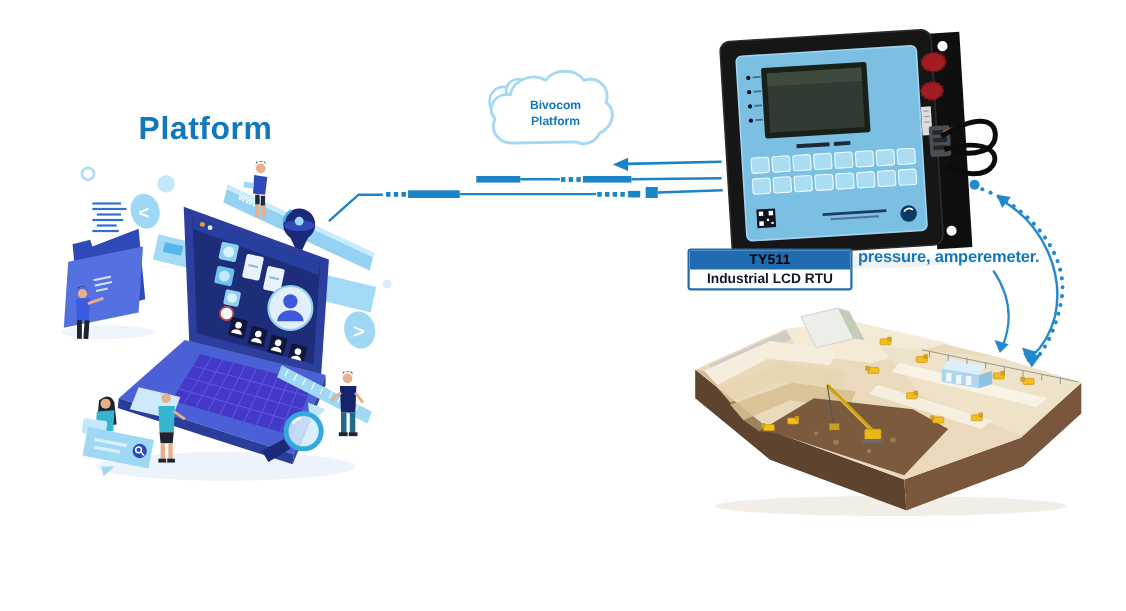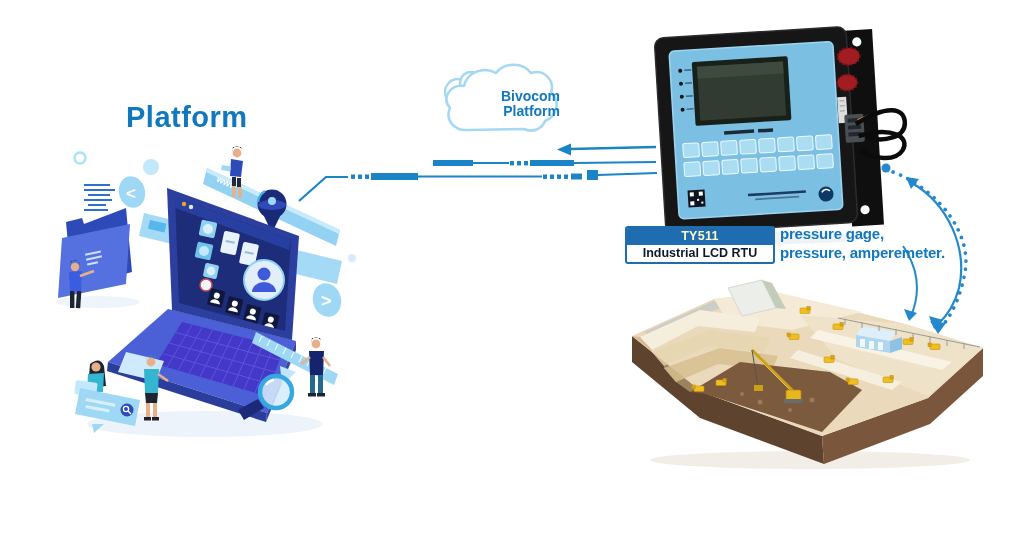--- a/index.html
+++ b/index.html
@@ -6,29 +6,29 @@
   #stage{
     position:relative;width:1024px;height:555px;background:#ffffff;overflow:hidden;
     font-family:"Liberation Sans","DejaVu Sans",sans-serif;
   }
   #scene{position:absolute;left:0;top:0;}
   .abs{position:absolute;}
   .platform-title{
     left:126px;top:101px;font-size:29px;font-weight:700;color:#1278be;letter-spacing:.5px;
   }
   .cloud-text{
-    left:450px;top:89px;width:110px;text-align:right;color:#1278be;
-    font-size:14px;font-weight:700;line-height:15px;
+    left:450px;top:89px;width:110px;text-align:center;color:#1278be;
+    font-size:11px;font-weight:700;line-height:15px;
   }
   .device-label{
     left:625px;top:226px;width:150px;border:2px solid #1f6cb0;border-radius:3px;
     background:#fff;box-sizing:border-box;text-align:center;overflow:hidden;
   }
   .device-label .model{
-    background:#1f6cb0;color:#fef9c3;font-size:12.5px;font-weight:700;
+    background:#1f6cb0;color:#000000;font-size:12.5px;font-weight:700;
     padding:1px 0 2px 0;letter-spacing:.3px;
   }
   .device-label .type{
     color:#0f172a;font-size:12.5px;font-weight:700;padding:1px 0 2px 0;
   }
   .monitoring-text{
     left:780px;top:224px;width:210px;color:#1278be;
     font-size:15px;font-weight:700;line-height:19px;letter-spacing:-0.2px;
   }
   .monitoring-text div{white-space:nowrap;}
@@ -511,17 +511,16 @@
   <div>Bivocom</div>
   <div>Platform</div>
 </div>
 
 <div class="abs device-label">
   <div class="model">TY511</div>
   <div class="type">Industrial LCD RTU</div>
 </div>
 
 <div class="abs monitoring-text">
-  <div>pressure gage,</div>
   <div>pressure, amperemeter.</div>
 </div>
 
 </div>
 
 </body></html>

